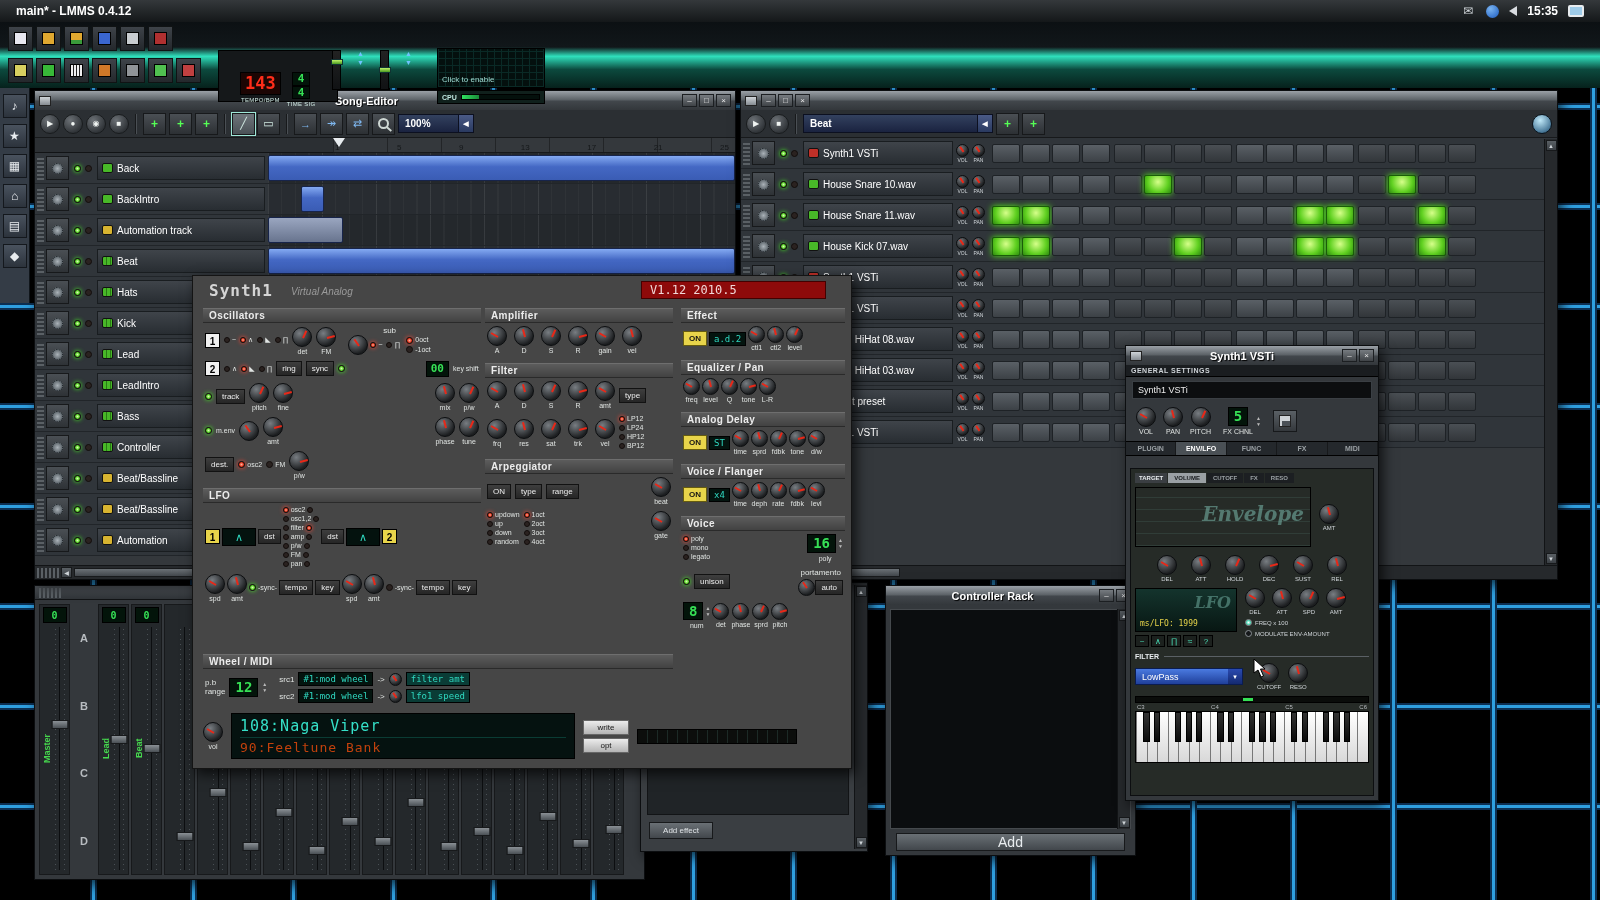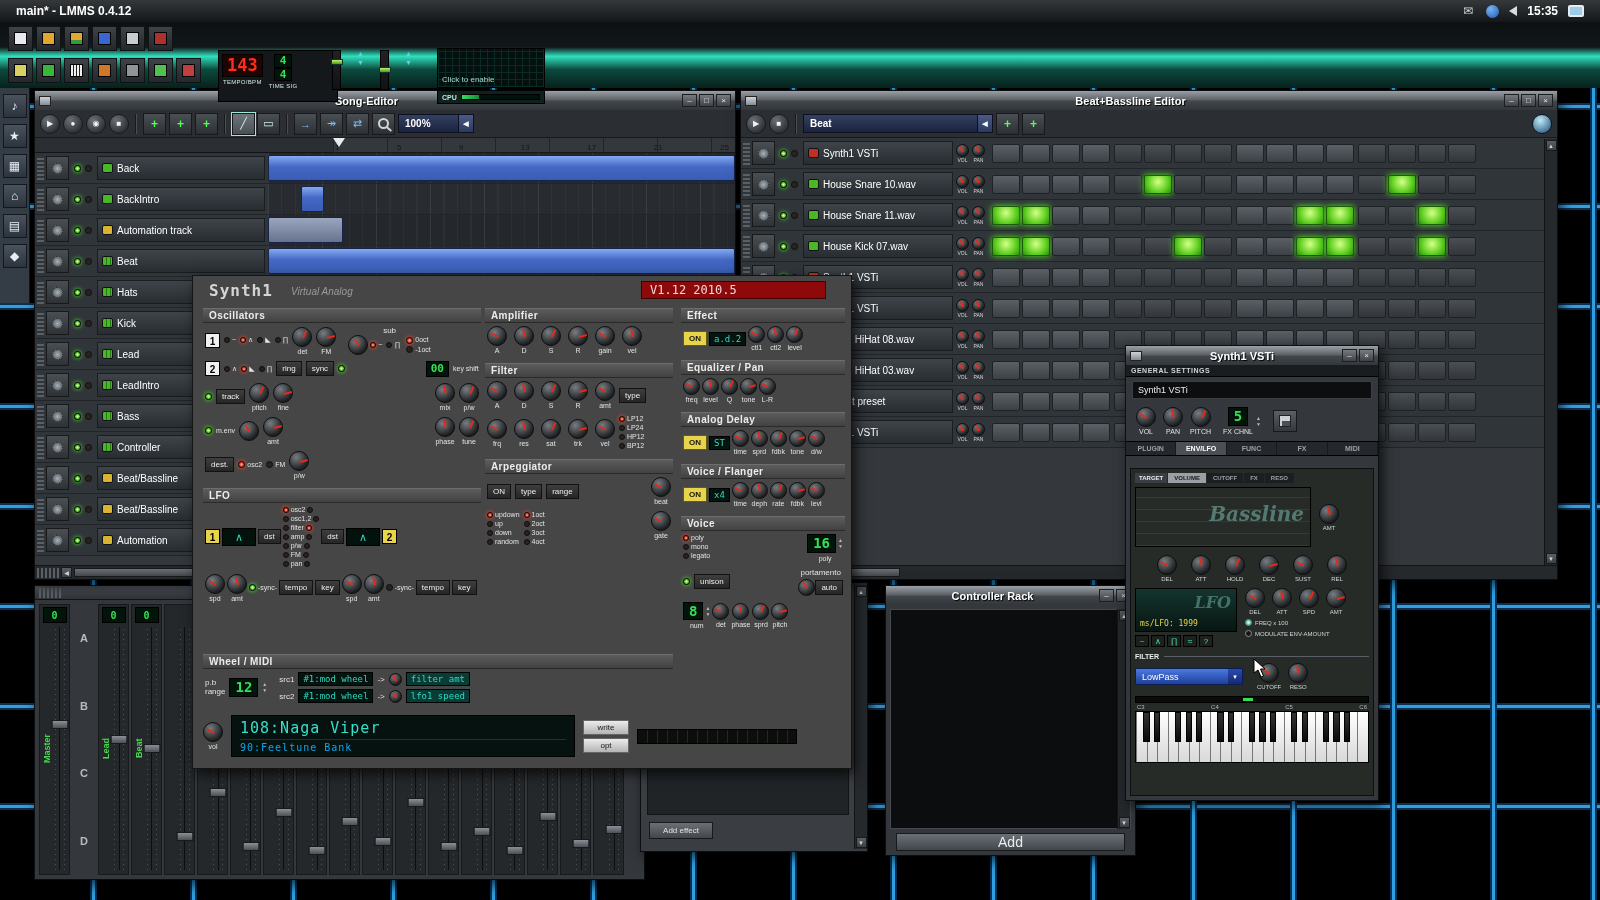--- a/index.html
+++ b/index.html
@@ -26,21 +26,21 @@
   
   .topbar{position:absolute;left:0;top:22px;width:1600px;height:66px;z-index:19;
     background:linear-gradient(180deg,#0c1013 0%,#11171a 38%,#2fe0bc 52%,#0c4a3e 72%,#06211c 100%)}
   .tbrow{position:absolute;display:flex;gap:3px}
   .tbbtn{width:25px;height:25px;background:linear-gradient(#3e4349,#24282c);border:1px solid #101314;display:flex;align-items:center;justify-content:center}
   .tbicon{width:13px;height:13px;border:1px solid #000;background:#888}
   .ic-new-project{background:#e8e8f0}.ic-open-project{background:#e0a830}.ic-recently-opened{background:linear-gradient(#e0a830 60%,#3a9a3a 60%)}
   .ic-save-project{background:#3a66d0}.ic-export-project{background:#c8ccd0}.ic-project-properties{background:#b03030}
   .ic-project-notes{background:#d8d060}.ic-bb-editor{background:#38b838}.ic-piano-roll{background:repeating-linear-gradient(90deg,#eee 0 2px,#222 2px 3px)}
   .ic-samples{background:#d07828}.ic-fx-mixer{background:#909498}.ic-automation-editor{background:#50c050}.ic-project-journal{background:#c04040}
-  .lcdpanel{position:absolute;left:218px;top:28px;width:120px;height:52px;background:#15181a;border:1px solid #000;display:flex;gap:6px;padding:3px}
+  .lcdpanel{position:absolute;left:218px;top:28px;width:120px;height:52px;background:#15181a;border:1px solid #000;display:flex;gap:6px;padding:21px}
   .tempobox{display:flex;flex-direction:column;align-items:center}
   .lcd-red{background:#1c0503;color:#ff2d1a;font-family:"DejaVu Sans Mono",monospace;font-weight:bold;font-size:17px;padding:1px 4px;border:1px solid #000;line-height:1.1}
   .lcdlabel{font-size:6px;color:#cfe8e2;margin-top:2px;letter-spacing:.3px}
   .tsbox{display:flex;flex-direction:column;align-items:center}
   .lcd-green,.lcdg{background:#03140a;color:#36e055;font-family:"DejaVu Sans Mono",monospace;font-weight:bold;border:1px solid #000;line-height:1.05}
   .lcd-green{font-size:11px;padding:0 5px}
   .slidergrp{position:absolute;left:332px;top:28px;display:flex;gap:16px;align-items:flex-start}
   .mslider{width:9px;height:40px;background:linear-gradient(#222,#101214);border:1px solid #000;position:relative}
   .mslider .sh{position:absolute;left:-2px;width:12px;height:6px;background:linear-gradient(#bff06a,#4a9a20);border:1px solid #133}
   .arrpair{display:flex;flex-direction:column;gap:2px;font-size:7px;color:#6fc4ff;line-height:1}
@@ -171,21 +171,21 @@
   .klab2{width:26px;font-size:7px;line-height:1.15;color:#e0e4e2}
   .spin{display:flex;flex-direction:column;gap:1px;font-size:5px;color:#bbb;line-height:1}
   .spacer{flex:1}
   .pbcol{display:flex;flex-direction:column;font-size:8px;color:#e0e4e2;line-height:1.1}
   .srccol{display:flex;flex-direction:column;gap:3px;margin-left:8px}
   .srcrow{display:flex;align-items:center;gap:4px}
   .slab{font-size:8px;color:#e0e4e2;white-space:nowrap}
   .s1bot{position:absolute;left:10px;right:8px;top:432px;height:56px;display:flex;align-items:center;gap:8px}
   .patch{width:344px;background:#051210;border:1px solid #000;padding:3px 8px;display:flex;flex-direction:column;gap:2px}
   .patch .p1{color:#35e0c8;font-family:"DejaVu Sans Mono",monospace;font-size:15px;letter-spacing:1px;border-bottom:1px solid #0a3c34;padding-bottom:2px}
-  .patch .p2{color:#0ea5e9;font-family:"DejaVu Sans Mono",monospace;font-size:10px;letter-spacing:1px}
+  .patch .p2{color:#c2410c;font-family:"DejaVu Sans Mono",monospace;font-size:13px;letter-spacing:1px}
   .wocol{display:flex;flex-direction:column;gap:3px}
   .wocol .s1btn{width:46px;text-align:center}
   .midistrip{width:160px;height:15px;border:1px solid #000;background:repeating-linear-gradient(90deg,#0c0e0c 0 9px,#1c2a26 9px 10px)}
   .synclab{display:flex;align-items:center;gap:2px;font-size:7px;color:#e0e4e2;white-space:nowrap}
 
   
   .gsbar{background:#1a1d20;color:#cfd4d8;font-size:7px;font-weight:bold;padding:2px 5px;letter-spacing:.5px;border-bottom:1px solid #000}
   .namefield{margin:4px 6px;background:#0c0e10;border:1px solid #3a3f44;color:#ececec;font-size:9px;padding:3px 5px}
   .vrow1{display:flex;align-items:center;gap:12px;padding:4px 10px 6px}
   .vcol{display:flex;flex-direction:column;align-items:center;gap:2px}
@@ -815,21 +815,20 @@
     <div class="hscroll">
       <span class="gripv"></span>
       <span class="sarr">◀</span>
       <span class="sthumb"></span>
     </div>
   </div>
 
   <div class="win" style="left:740px;top:90px;width:818px;height:490px;z-index:2">
     <div class="tbar">
       <span class="wico"></span>
-      <span class="ttl">Beat+Bassline Editor</span>
       <span class="wbtns">
         <span class="wbtn">–</span>
         <span class="wbtn">□</span>
         <span class="wbtn">×</span>
       </span>
     </div>
     <div class="wtools">
       <span class="rbtn">
           <span>▶</span>
         </span>
@@ -1308,21 +1307,21 @@
     <div class="vpanel">
       <div class="trow">
         <span class="tglab">TARGET</span>
         <span class="tseg">VOLUME</span>
           <span class="tseg">CUTOFF</span>
           <span class="tseg">FX</span>
           <span class="tseg">RESO</span>
       </div>
       <div class="envwrap">
         <div class="envdisp">
-          <span class="wm">Bassline</span>
+          <span class="wm">Envelope</span>
         </div>
         <span class="kn envk">
           <span class="knob"></span>
           <span class="klab">AMT</span>
         </span>
       </div>
       <div class="midknobs knset">
           <span class="kn">
             <span class="knob"></span>
             <span class="klab">DEL</span>
@@ -1937,21 +1936,21 @@
               <span class="knob"></span>
               <span class="klab">fdbk</span>
             </span>
             <span class="kn">
               <span class="knob"></span>
               <span class="klab">levl</span>
             </span>
           </span>
       </div>
       <div class="sec">Voice</div>
-      <div class="s1row" style="align-items:flex-start">
+      <div class="s1row" style="align-items:center">
         <span class="ledlist">
             <span class="ledrow">
               <span class="led on-red"></span>
               <span class="ledlab">poly</span>
             </span>
             <span class="ledrow">
               <span class="led"></span>
               <span class="ledlab">mono</span>
             </span>
             <span class="ledrow">

